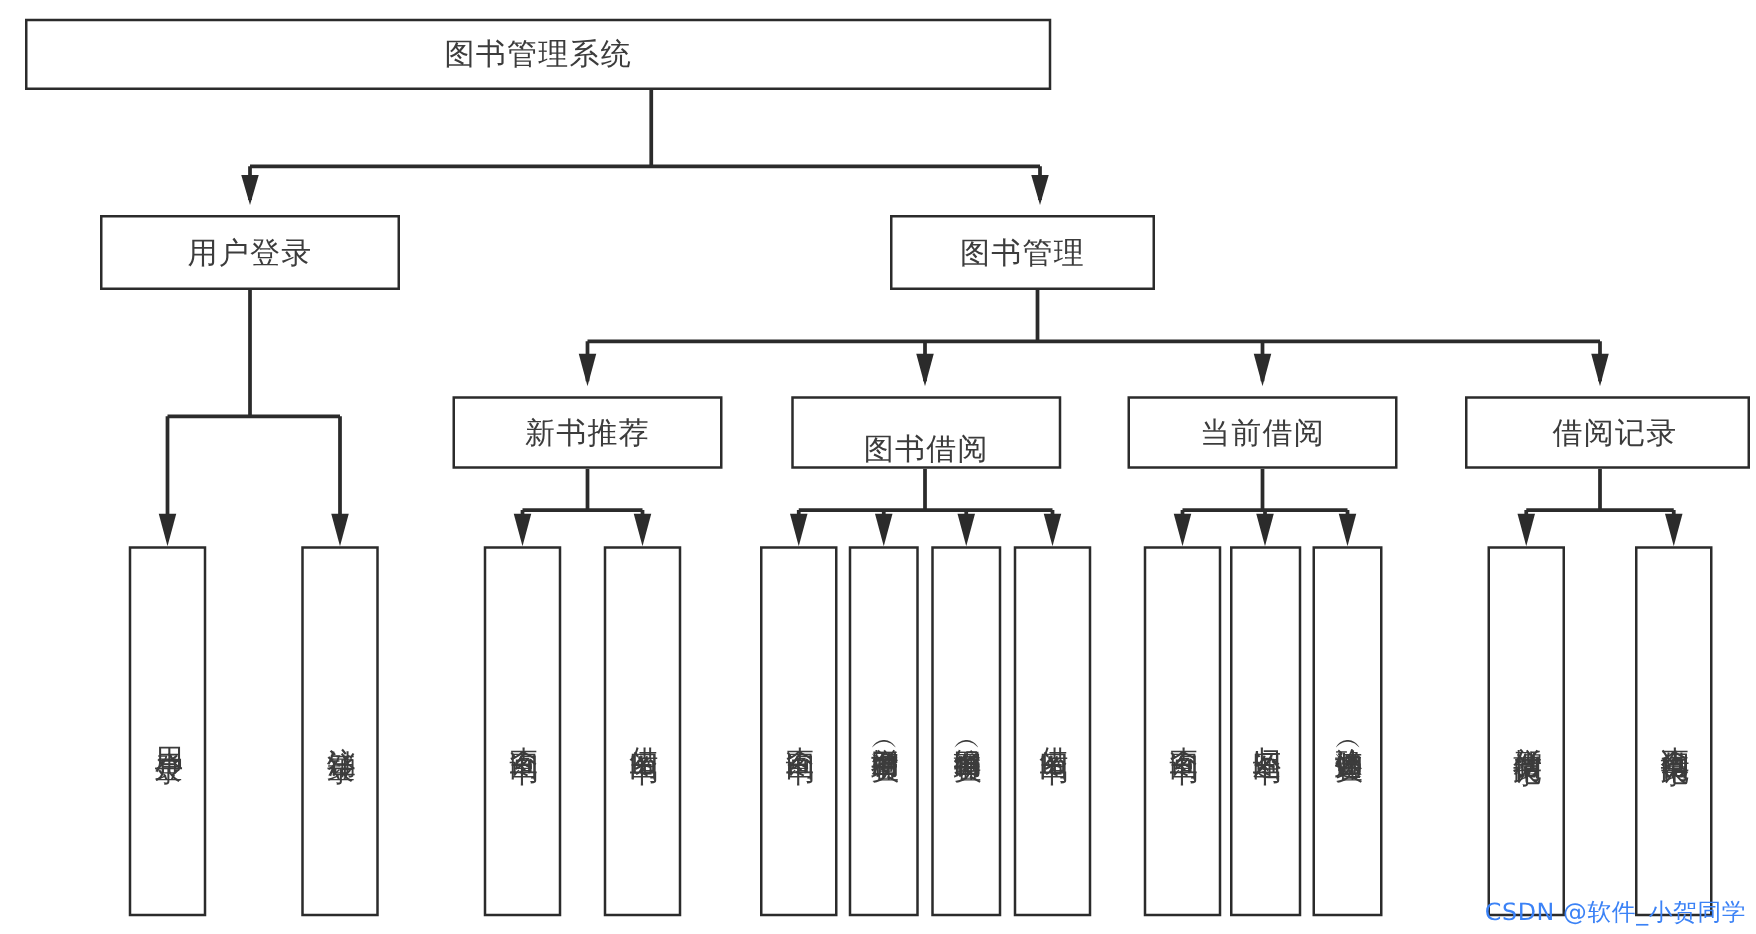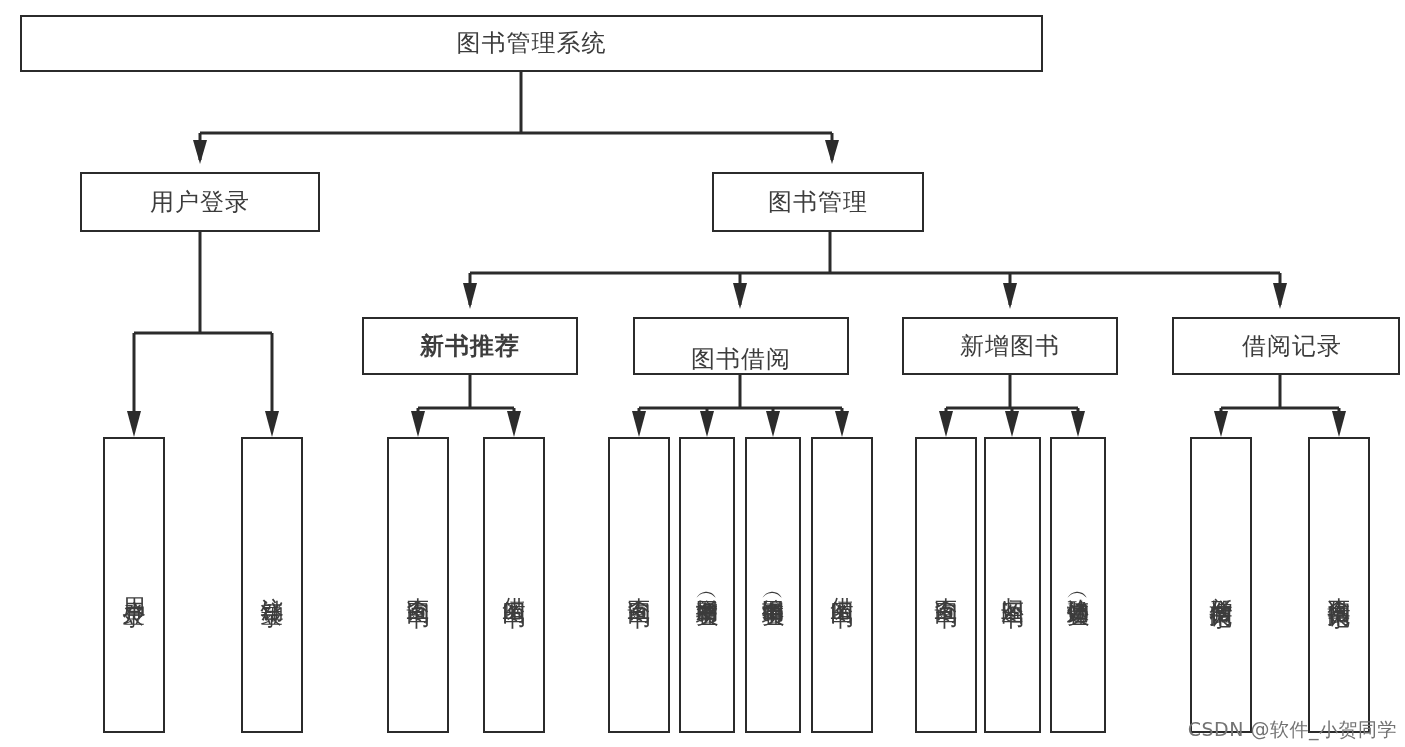--- a/index.html
+++ b/index.html
@@ -52,21 +52,21 @@
   .node.v span {
     writing-mode: vertical-rl;
     text-orientation: upright;
     display: block;
   }
   .watermark {
     position: absolute;
     right: 8px;
     bottom: 4px;
     font-size: 19px;
-    color: #737373;
+    color: #3b82f6;
     white-space: nowrap;
     letter-spacing: 0.5px;
   }
 </style>
 </head>
 <body>
 
 <div id="canvas">
 
   <svg class="edges" viewBox="0 0 1405 747">
@@ -136,39 +136,39 @@
       <path d="M766,411 L780,411 L773,437 Z" stroke="none"></path>
       <path d="M835,411 L849,411 L842,437 Z" stroke="none"></path>
       <path d="M939,411 L953,411 L946,437 Z" stroke="none"></path>
       <path d="M1005,411 L1019,411 L1012,437 Z" stroke="none"></path>
       <path d="M1071,411 L1085,411 L1078,437 Z" stroke="none"></path>
       <path d="M1214,411 L1228,411 L1221,437 Z" stroke="none"></path>
       <path d="M1332,411 L1346,411 L1339,437 Z" stroke="none"></path>
     </g>
   </svg>
 
-  <div class="node h" style="left:20px; top:15px; width:1023px; height:57px;">
+  <div class="node h" style="left:20px; top:15px; width:821px; height:57px;">
     <span>图书管理系统</span>
   </div>
 
   <div class="node h" style="left:80px; top:172px; width:240px; height:60px;">
     <span>用户登录</span>
   </div>
   <div class="node h" style="left:712px; top:172px; width:212px; height:60px;">
     <span>图书管理</span>
   </div>
 
-  <div class="node h" style="left:362px; top:317px; width:216px; height:58px;font-weight:bold;">
+  <div class="node h" style="left:362px; top:317px; width:216px; height:58px;">
     <span>新书推荐</span>
   </div>
   <div class="node h" style="left:633px; top:317px; width:216px; height:58px;align-items:flex-end;">
     <span>图书借阅</span>
   </div>
   <div class="node h" style="left:902px; top:317px; width:216px; height:58px;">
-    <span>新增图书</span>
+    <span>当前借阅</span>
   </div>
   <div class="node h" style="left:1172px; top:317px; width:228px; height:58px;padding-left:12px;">
     <span>借阅记录</span>
   </div>
 
   <div class="node v" style="left:103px; top:437px; width:62px; height:296px;">
     <span>用户登录</span>
   </div>
   <div class="node v" style="left:241px; top:437px; width:62px; height:296px;">
     <span>注销登录</span>

